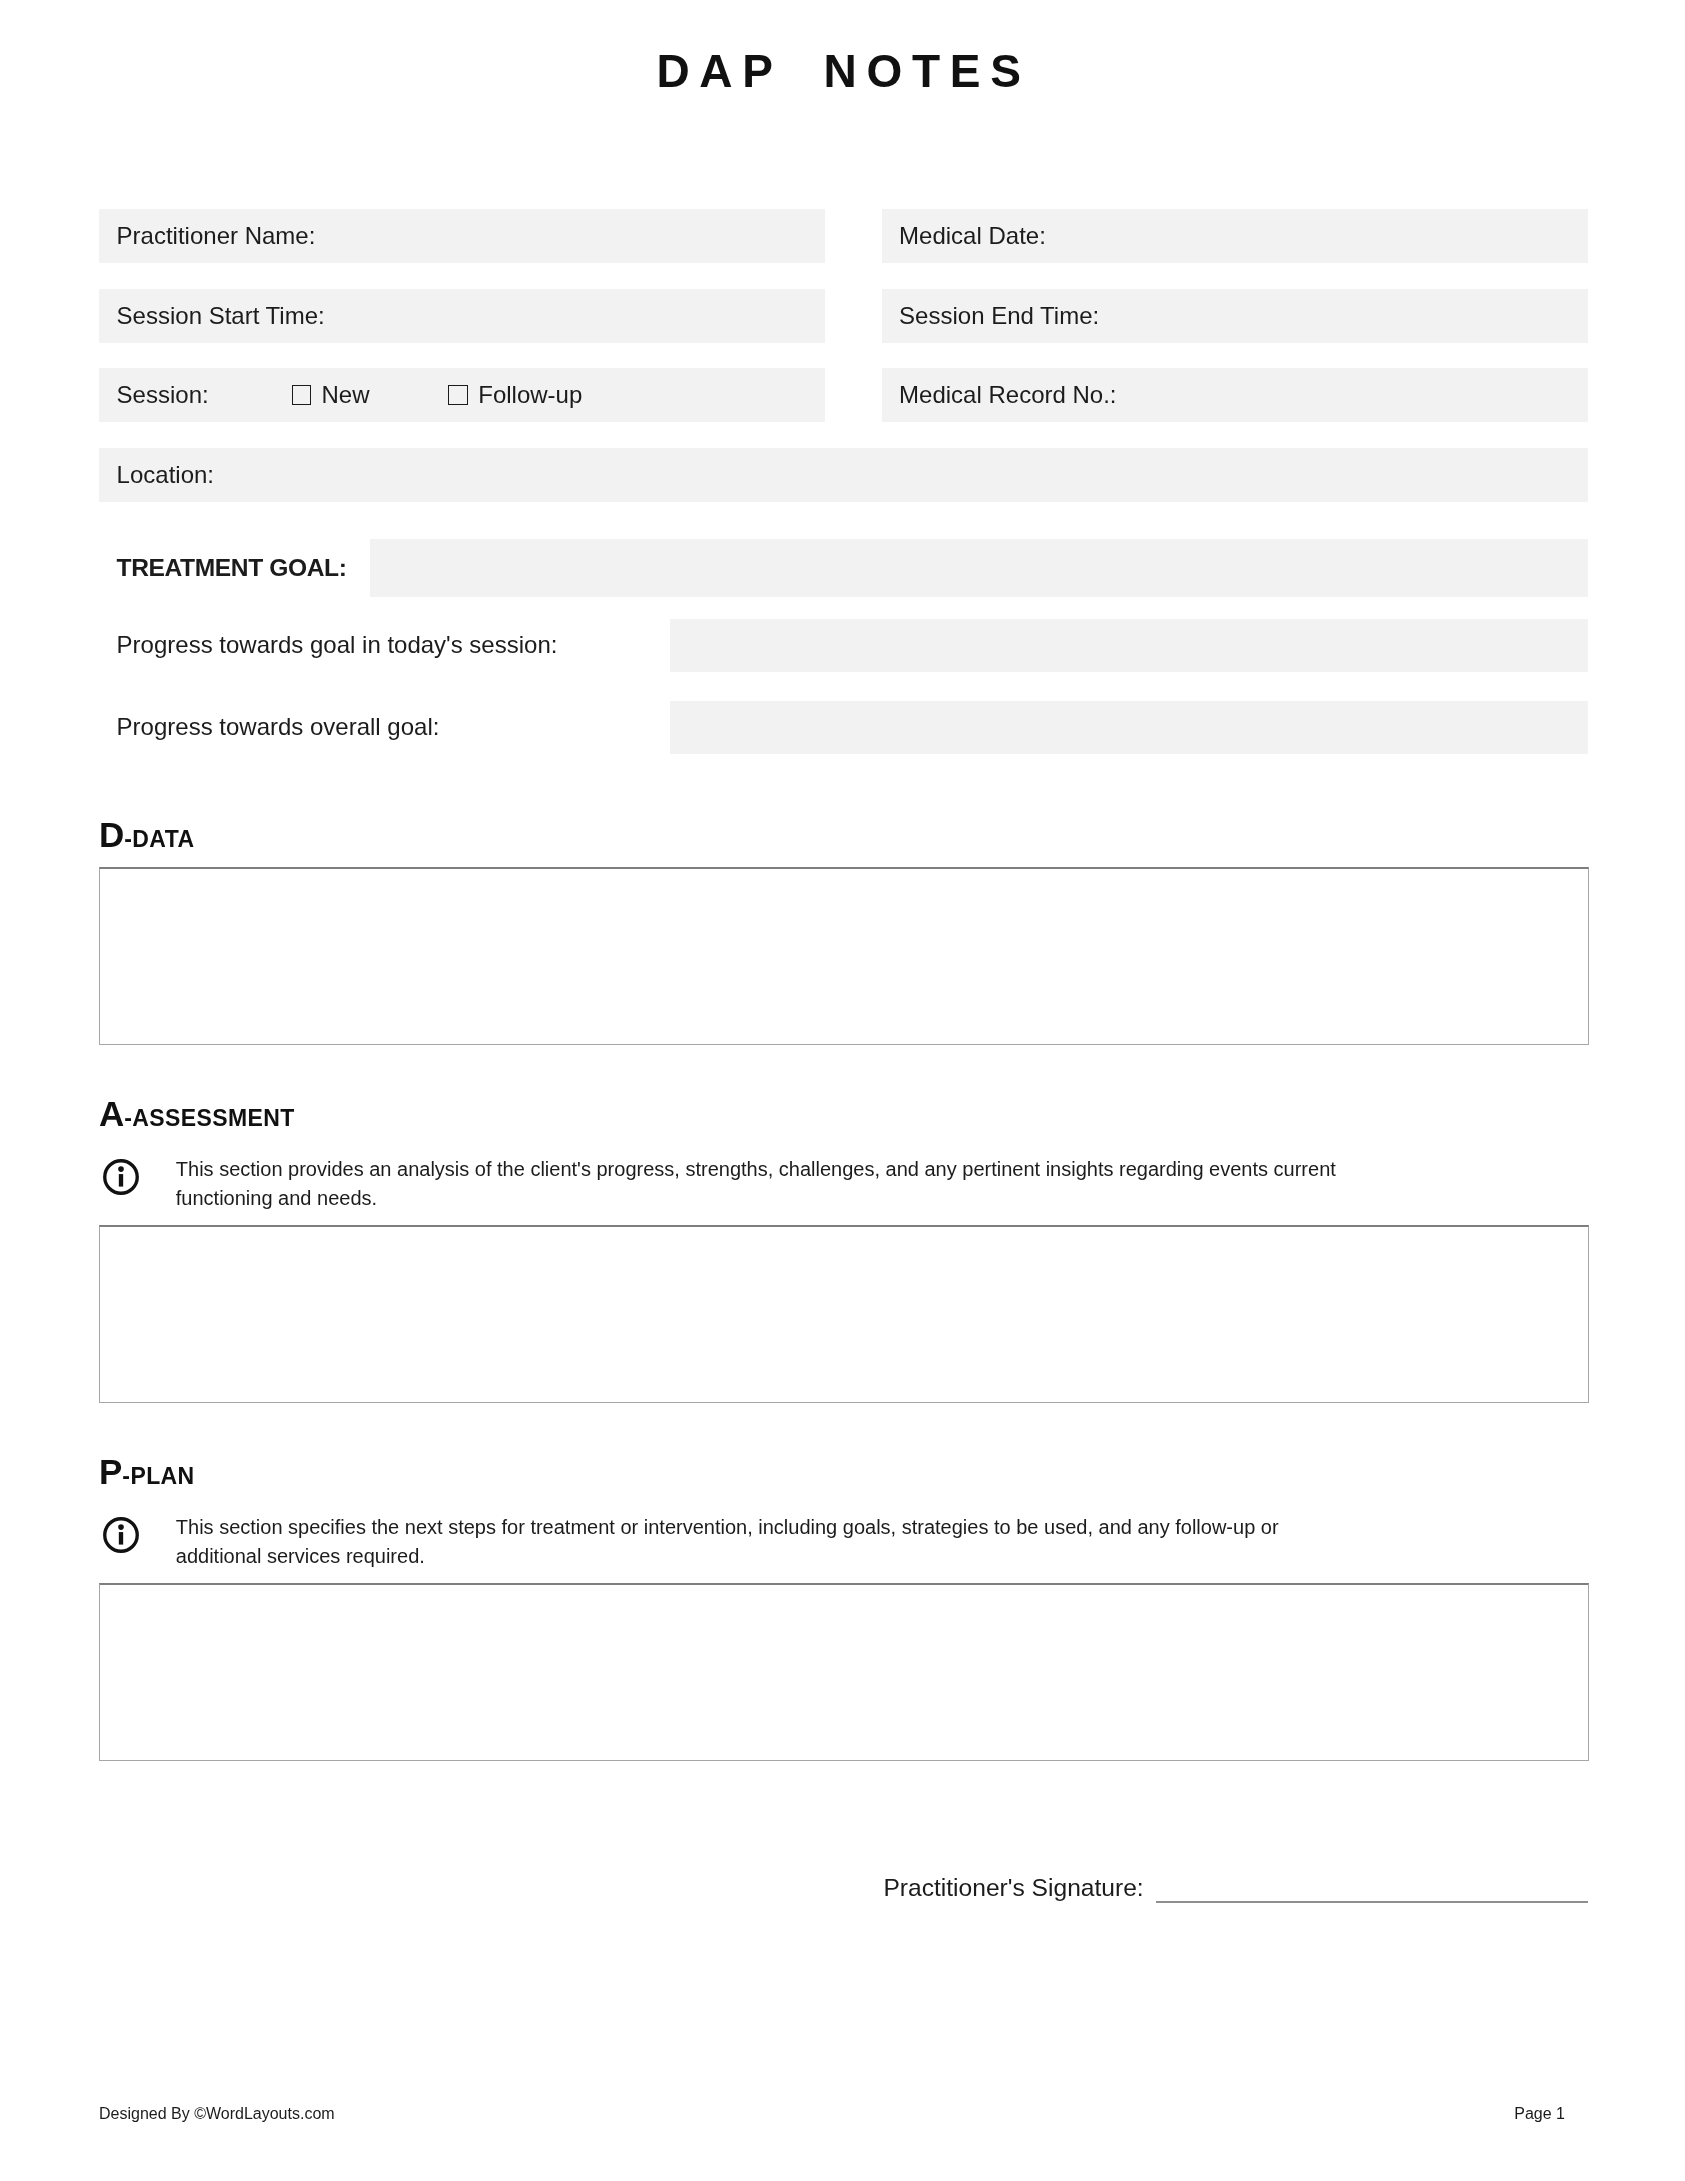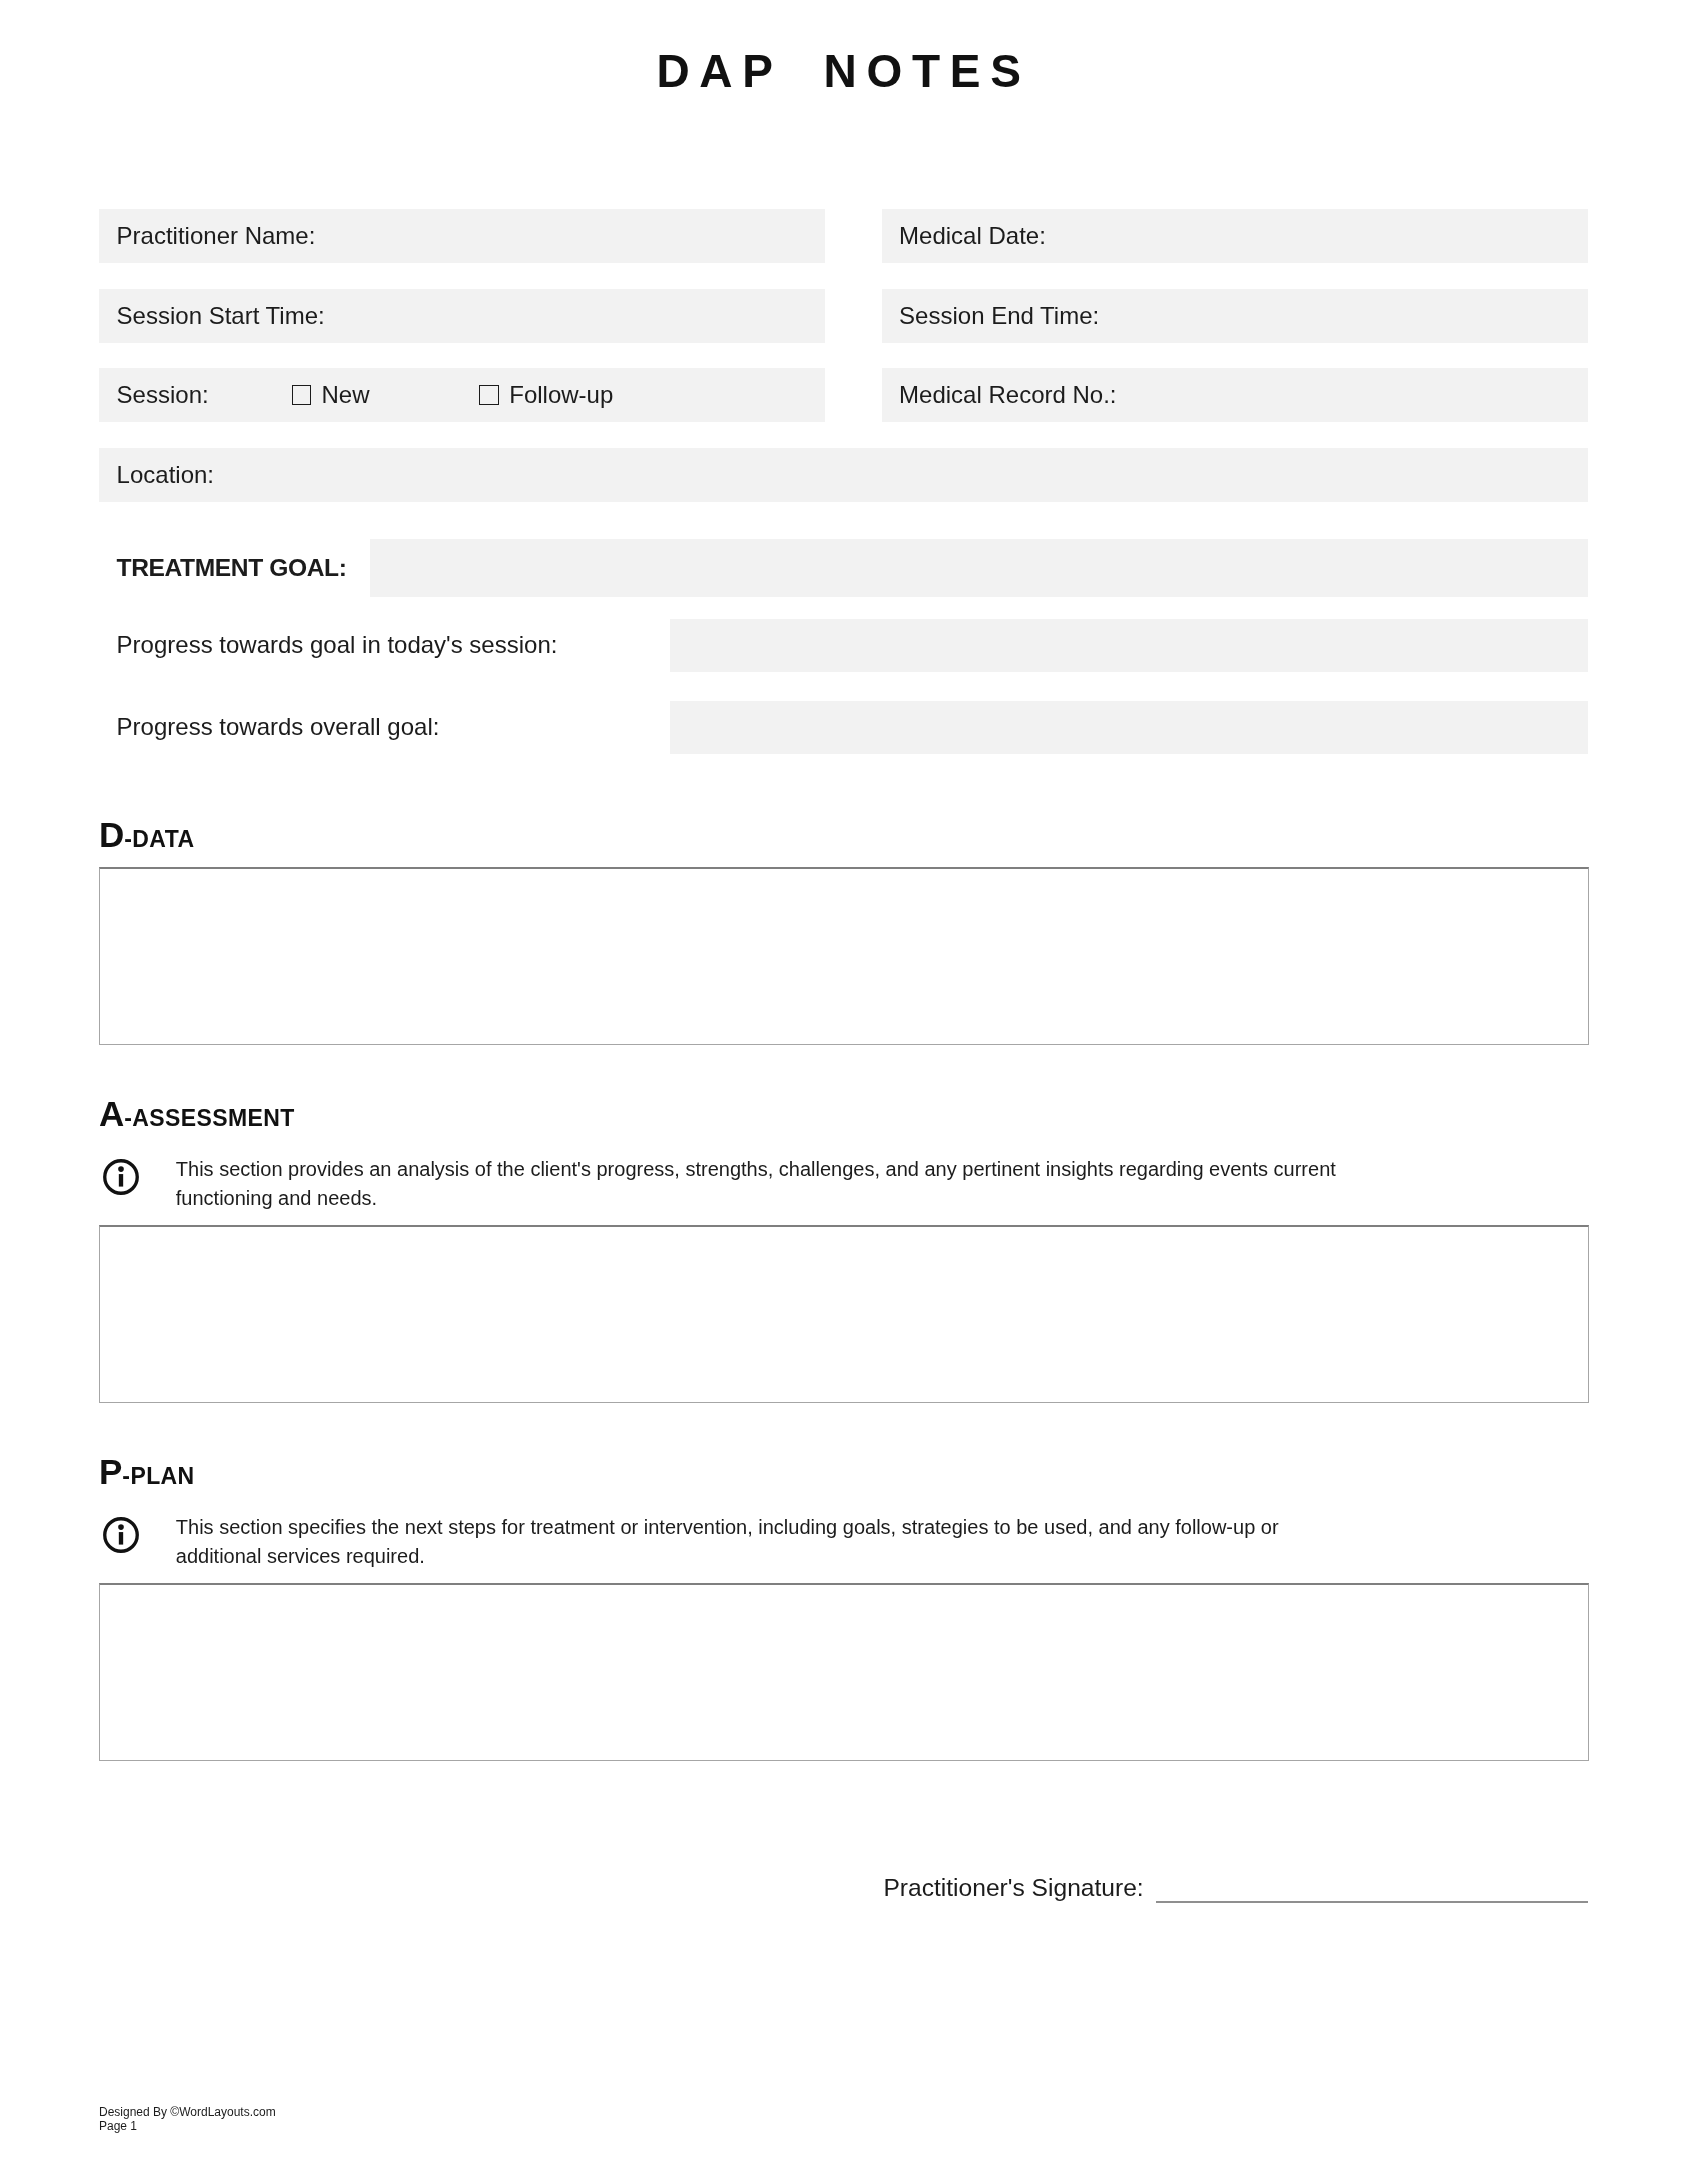--- a/index.html
+++ b/index.html
@@ -49,21 +49,21 @@
   
   .cb-group { display:flex; align-items:center; }
   .cb {
     width:19.3px; height:19.3px;
     border:1.8px solid #1c1c1c;
     background:#f2f2f2;
     margin-right:10.5px;
     flex:0 0 auto;
   }
   .cb-group-1 { margin-left:83px; }
-  .cb-group-2 { margin-left:110px;text-align:right; }
+  .cb-group-2 { margin-left:79px;text-align:right; }
 
   
   .tg-row { display:flex; align-items:center; margin-top:37px; }
   .tg-label {
     width:271px;
     padding-left:17.6px;
     font-weight:bold;
     font-size:24.6px;
     letter-spacing:-0.4px;
     flex:0 0 auto;
@@ -117,24 +117,23 @@
     border-bottom:2.6px solid #8f8f8f;
     height:30px;
   }
 
   
   .footer {
     position:absolute;
     left:99px; right:120px;
     top:2105px;
     display:flex;
-    justify-content:flex-start;
-    font-size:12px;
-    color:#1c1c1c;
-    flex-direction:column;
+    justify-content:space-between;
+    font-size:16px;
+    color:#1c1c1c;
   }
 </style>
 </head>
 <body>
 
 <div class="page">
   <div class="content">
 
     <div class="title">DAP NOTES</div>
 

